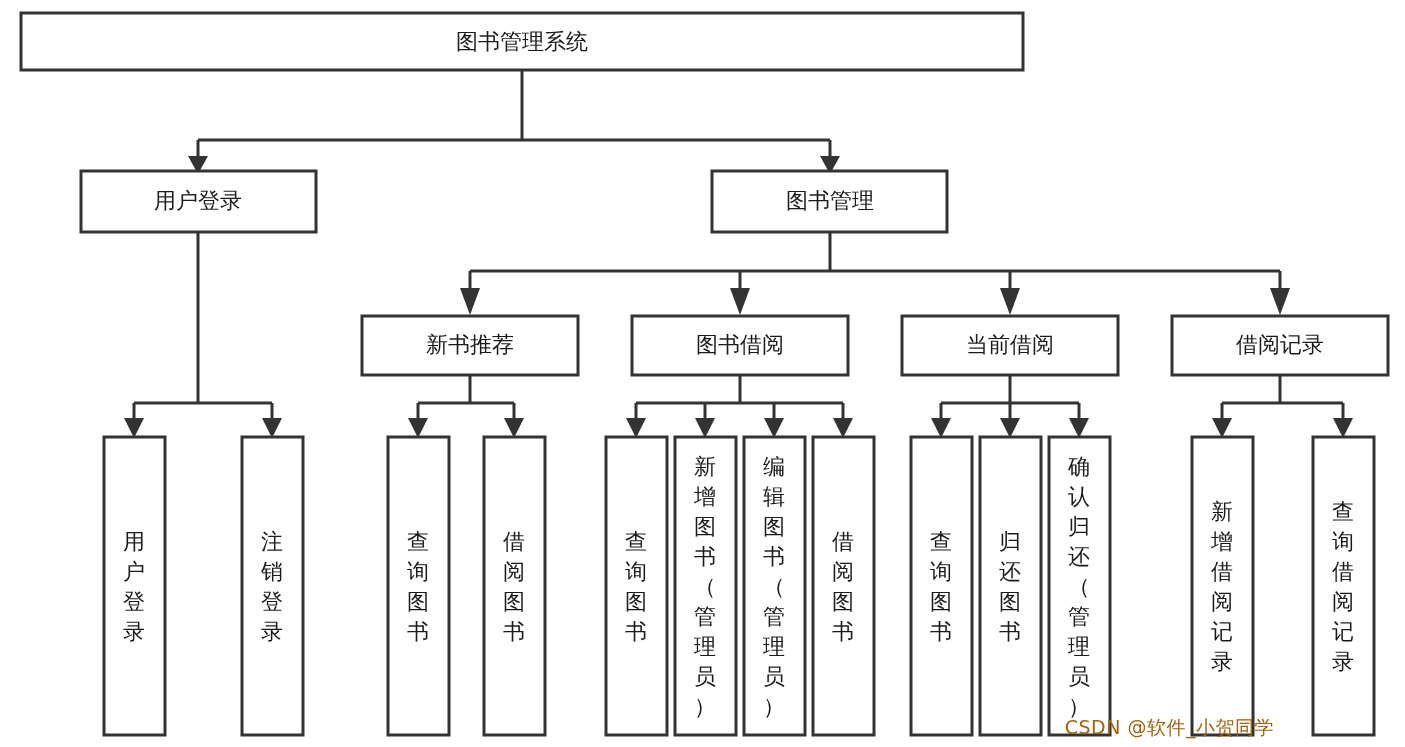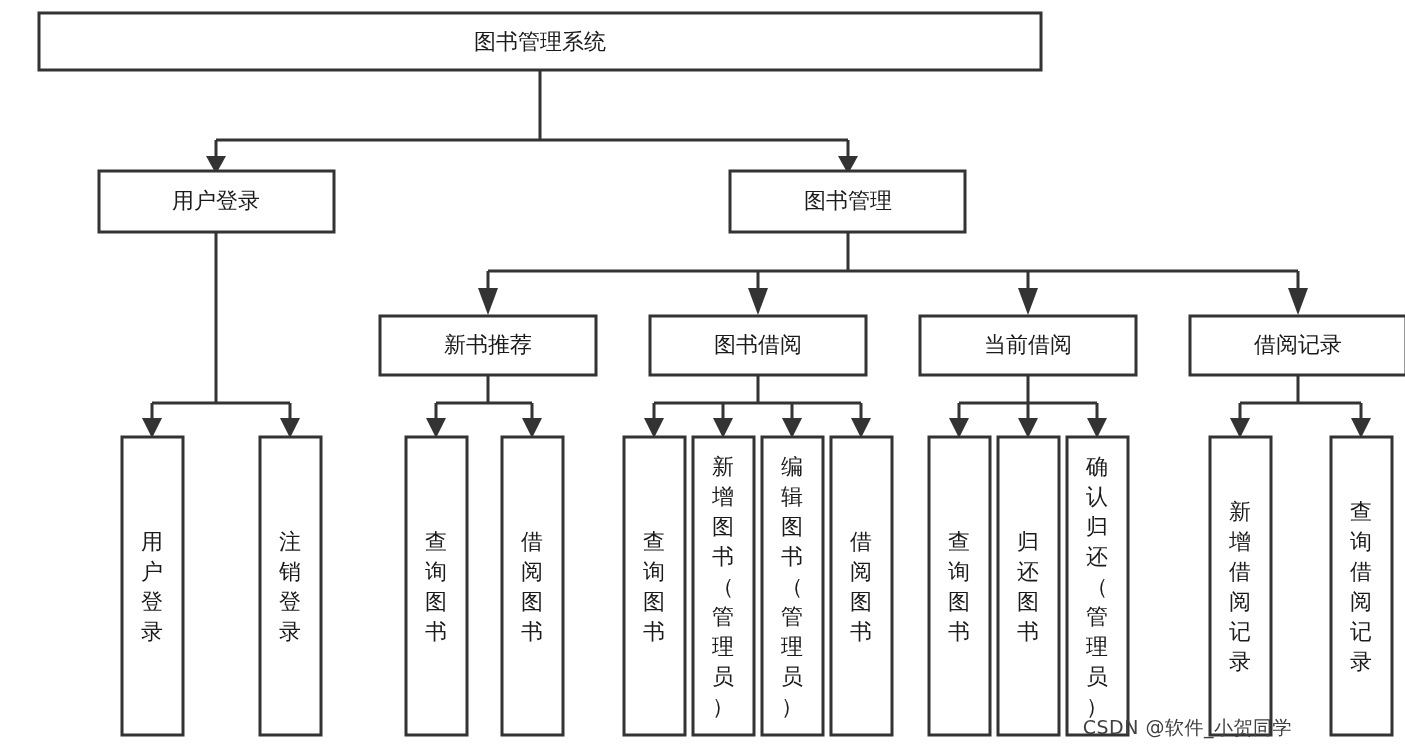--- a/index.html
+++ b/index.html
@@ -9,21 +9,21 @@
   }
   body {
     width: 1405px;
     height: 747px;
     overflow: hidden;
     font-family: "DejaVu Sans", "Liberation Sans", sans-serif;
     position: relative;
   }
   #diagram-root {
     position: absolute;
-    left: 18px; top: 0;
+    left: 0; top: 0;
     width: 1282px;
     height: 747px;
   }
   svg#chart-svg {
     display: block;
     width: 1405px;
     height: 747px;
   }
   .node-box {
     fill: #ffffff;
@@ -51,21 +51,21 @@
     font-size: 22px;
     fill: #1a1a1a;
     text-anchor: middle;
   }
   .watermark-text {
     position: absolute;
     right: 8px;
     bottom: 6px;
     font-family: "DejaVu Sans", "Liberation Sans", sans-serif;
     font-size: 19px;
-    color: #404040;
+    color: #a16207;
     white-space: nowrap;
     letter-spacing: 0.5px;
     pointer-events: none;
   }
 </style>
 </head>
 <body>
 
 <div id="diagram-root">
   <svg id="chart-svg" viewBox="0 0 1405 747" xmlns="http://www.w3.org/2000/svg">

